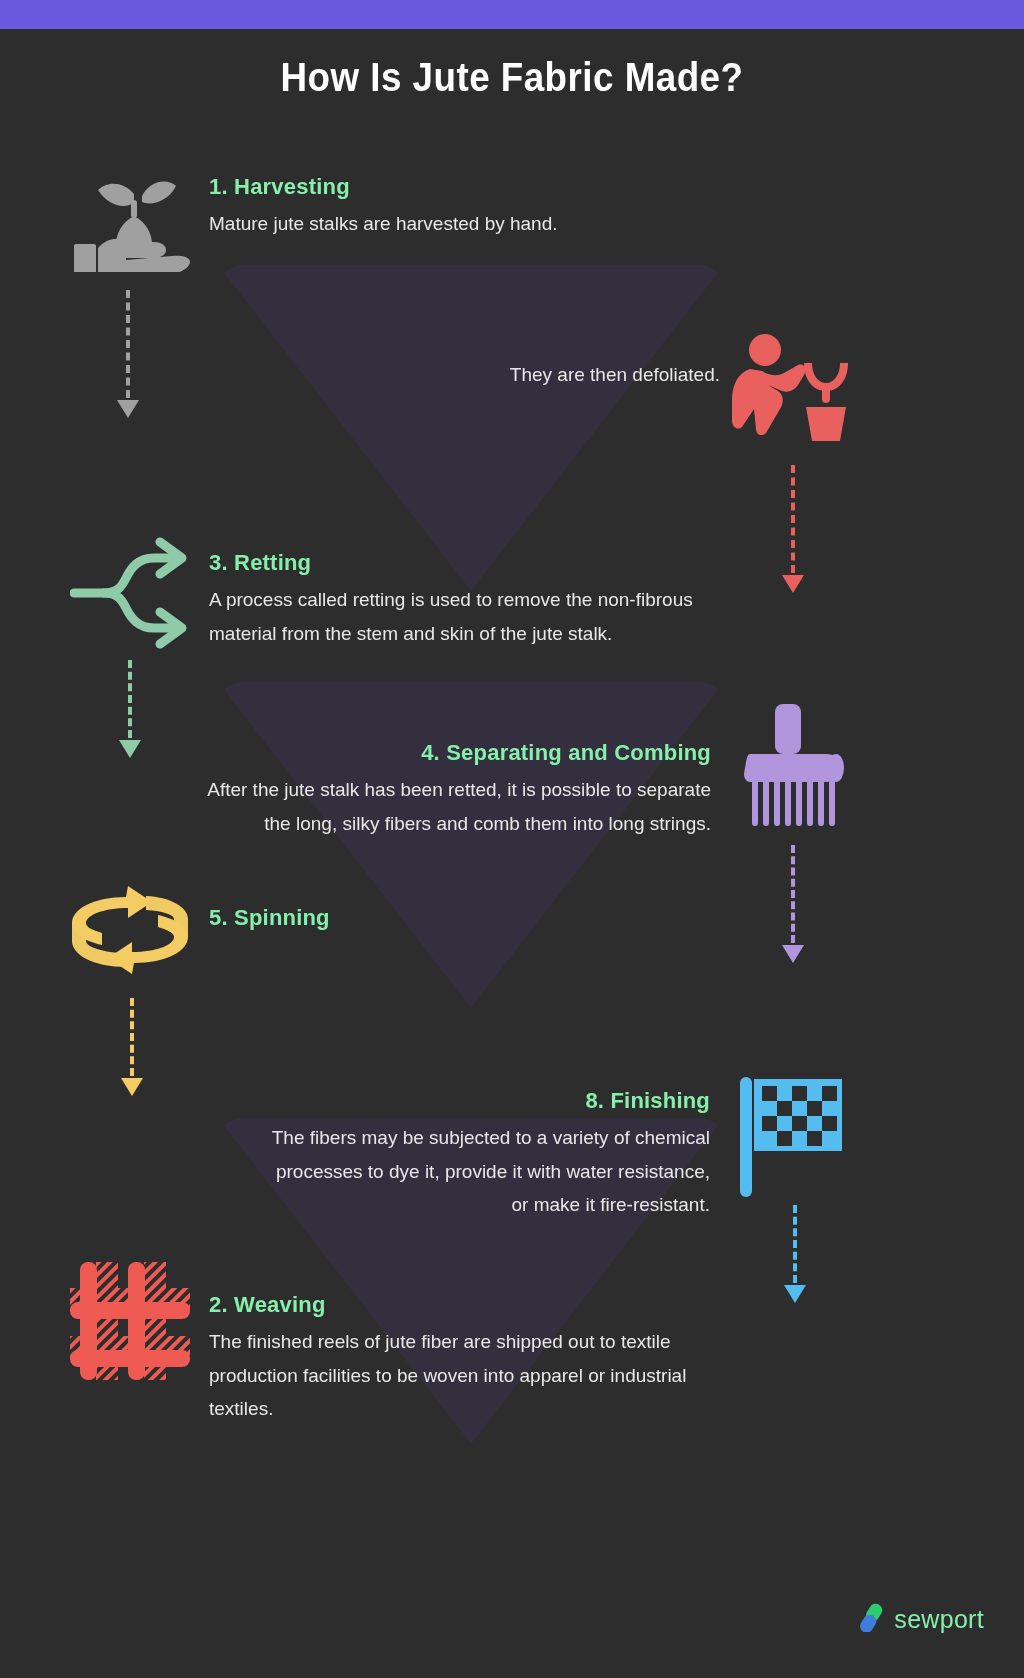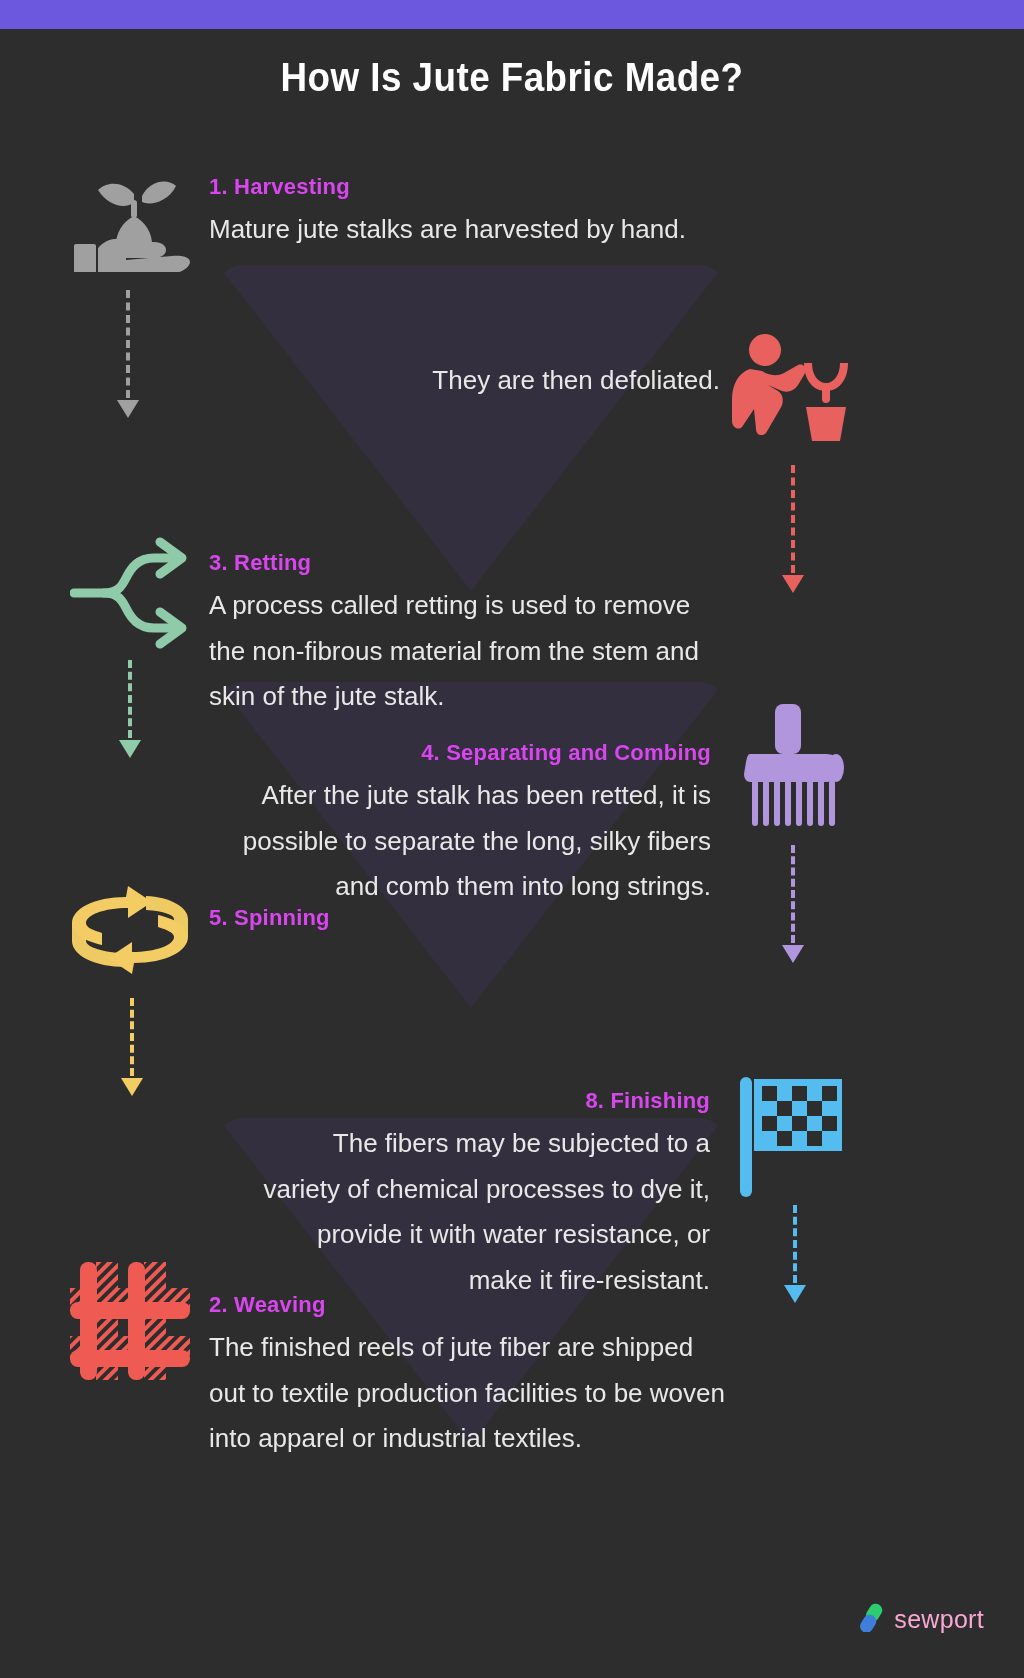--- a/index.html
+++ b/index.html
@@ -32,26 +32,26 @@
     clip-path:polygon(0% 0%, 100% 0%, 50% 100%);
     border-radius:24px;
     z-index:0;
   }
   .tri1{left:218px;top:265px;width:506px;height:326px;}
   .tri2{left:218px;top:682px;width:506px;height:326px;}
   .tri3{left:218px;top:1118px;width:506px;height:326px;}
 
   .step{position:absolute;z-index:2;}
   .head{
-    font-size:22px;font-weight:bold;color:#d946ef;
+    font-size:22px;font-weight:bold;color:#86efac;
     font-family:"Liberation Sans Narrow","Liberation Sans",sans-serif;
     letter-spacing:0.2px;margin:0 0 8px 0;line-height:1.15;
   }
   .body{
-    font-size:26px;color:#e8e8e8;line-height:1.75;margin:0;
+    font-size:19px;color:#e8e8e8;line-height:1.75;margin:0;
     font-weight:400;
   }
   .left .head,.left .body{text-align:left;}
   .right .head,.right .body{text-align:right;}
 
   .icon{position:absolute;z-index:3;}
 
   
   .conn{position:absolute;z-index:2;}
   .conn .line{
@@ -61,21 +61,21 @@
   .conn .head-tri{
     position:absolute;left:50%;bottom:0;transform:translateX(-50%);
     width:0;height:0;border-left:11px solid transparent;border-right:11px solid transparent;
   }
 
   .logo{
     position:absolute;right:40px;bottom:42px;
     display:flex;align-items:center;gap:9px;z-index:5;
   }
   .logo-text{
-    color:#f9a8d4;font-size:25px;letter-spacing:0.3px;
+    color:#86efac;font-size:25px;letter-spacing:0.3px;
   }
 </style>
 </head>
 <body>
 
 <div class="topbar"></div>
 
 <div class="title">How Is Jute Fabric Made?</div>
 
 <div class="tri tri1"></div>

